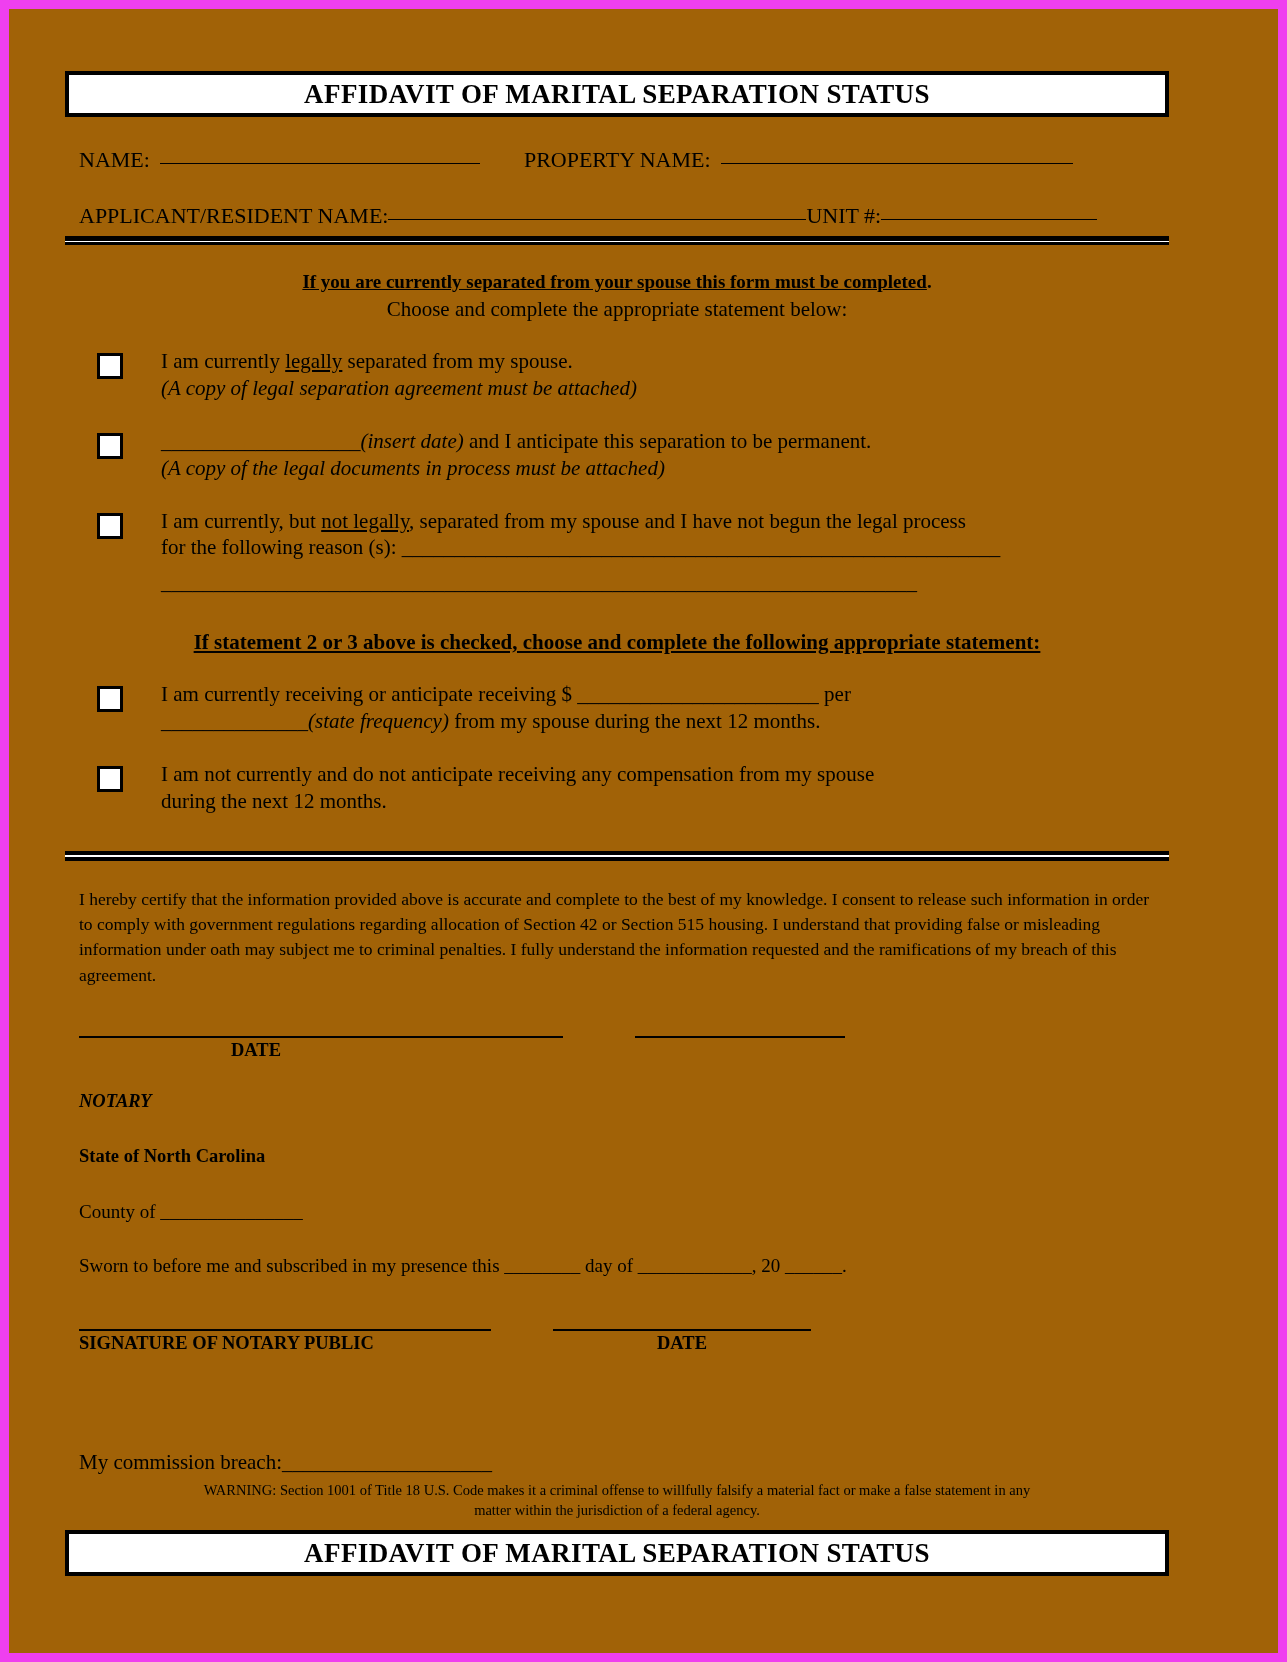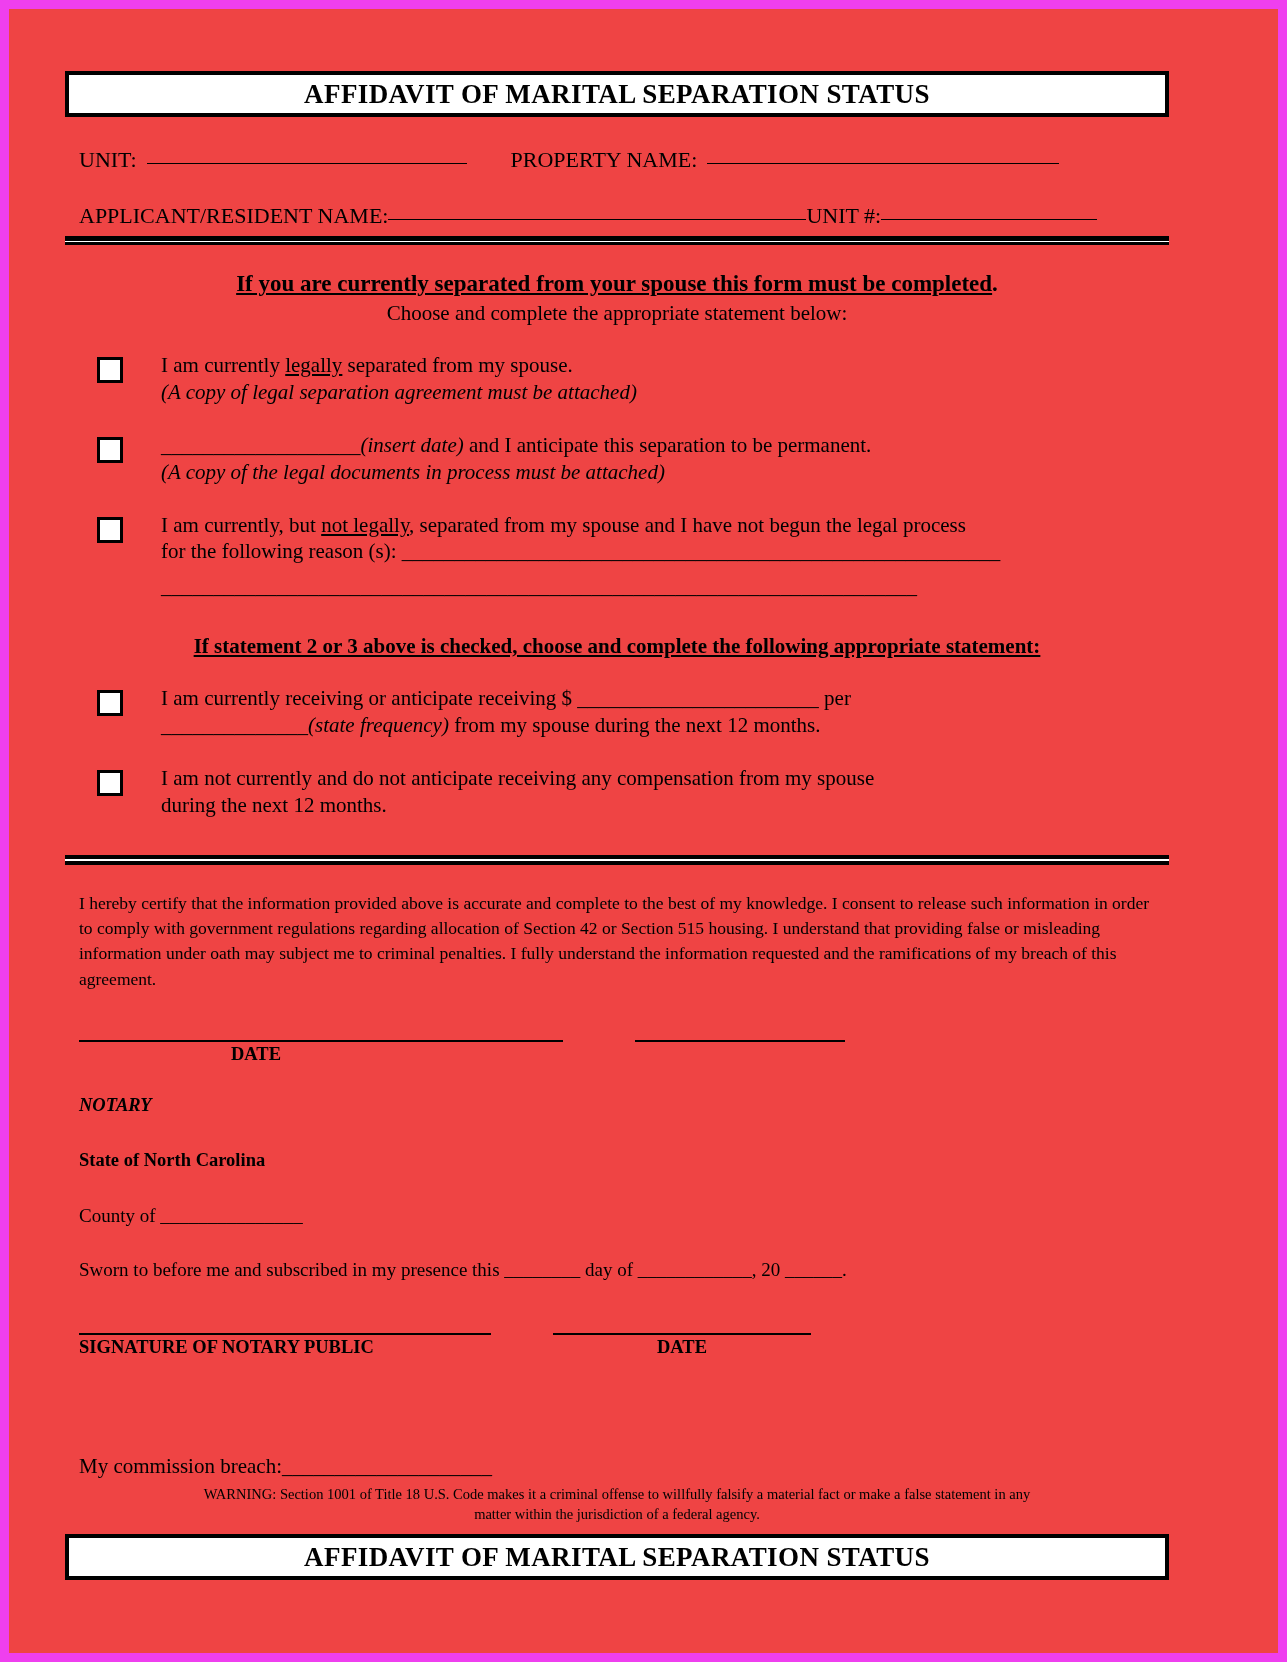--- a/index.html
+++ b/index.html
@@ -23,21 +23,21 @@
     left: 0; top: 0;
     width: 1287px;
     height: 1662px;
     border: 9px solid #ef3fef;
     background: #ffffff;
   }
   .page-inner {
     position: absolute;
     left: 0; top: 0;
     right: 0; bottom: 0;
-    background: #ef4444;
+    background: #a16207;
     padding: 0;
   }
 
   
   .sheet {
     position: absolute;
     left: 56px;
     top: 62px;
     width: 1104px;
     height: 1510px;
@@ -102,21 +102,21 @@
     border-top: 4px solid #000;
     border-bottom: 4px solid #000;
     background: #fff;
   }
 
   
   .body-area { padding: 0 14px; }
 
   .center-bold-ul {
     text-align: center;
-    font-size: 23px;
+    font-size: 19px;
     font-weight: bold;
     margin-top: 26px;
   }
   .center-bold-ul u { text-decoration: underline; }
   .center-plain {
     text-align: center;
     font-size: 21px;
     margin-top: 4px;
   }
 
@@ -249,21 +249,21 @@
   <div class="page-inner">
     <div class="sheet">
 
       <div class="title-banner">
         <span class="title-text">AFFIDAVIT OF MARITAL SEPARATION STATUS</span>
       </div>
 
       <div class="hdr">
 
         <div class="hdr-row-1">
-          <span class="fld-label">UNIT:</span>
+          <span class="fld-label">NAME:</span>
           <span class="rule" style="width:320px;margin-left:10px;"></span>
           <span class="sp" style="width:44px;"></span>
           <span class="fld-label">PROPERTY NAME:</span>
           <span class="rule" style="width:352px;margin-left:10px;"></span>
         </div>
 
         <div class="hdr-row-2">
           <span class="fld-label">APPLICANT/RESIDENT NAME:</span>
           <span class="rule" style="width:418px;"></span>
           <span class="fld-label">UNIT #:</span>

